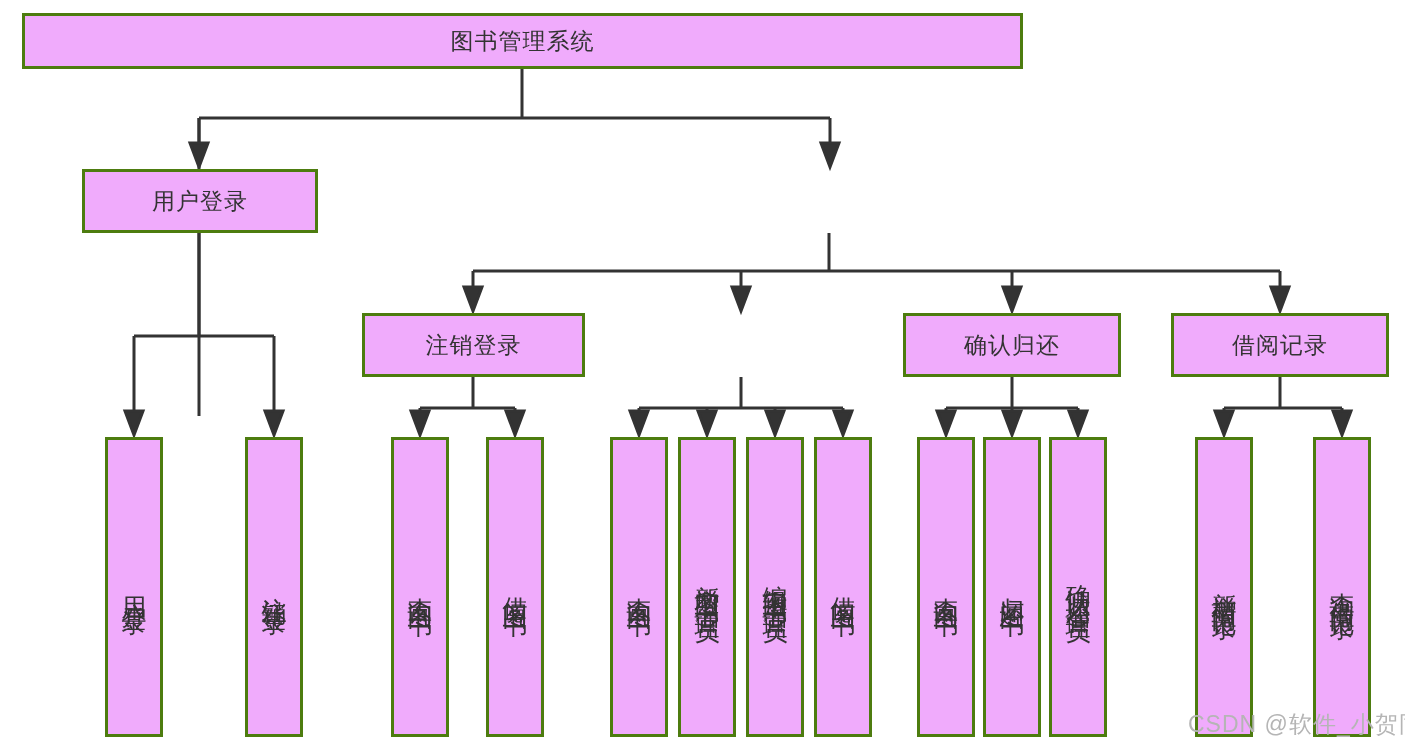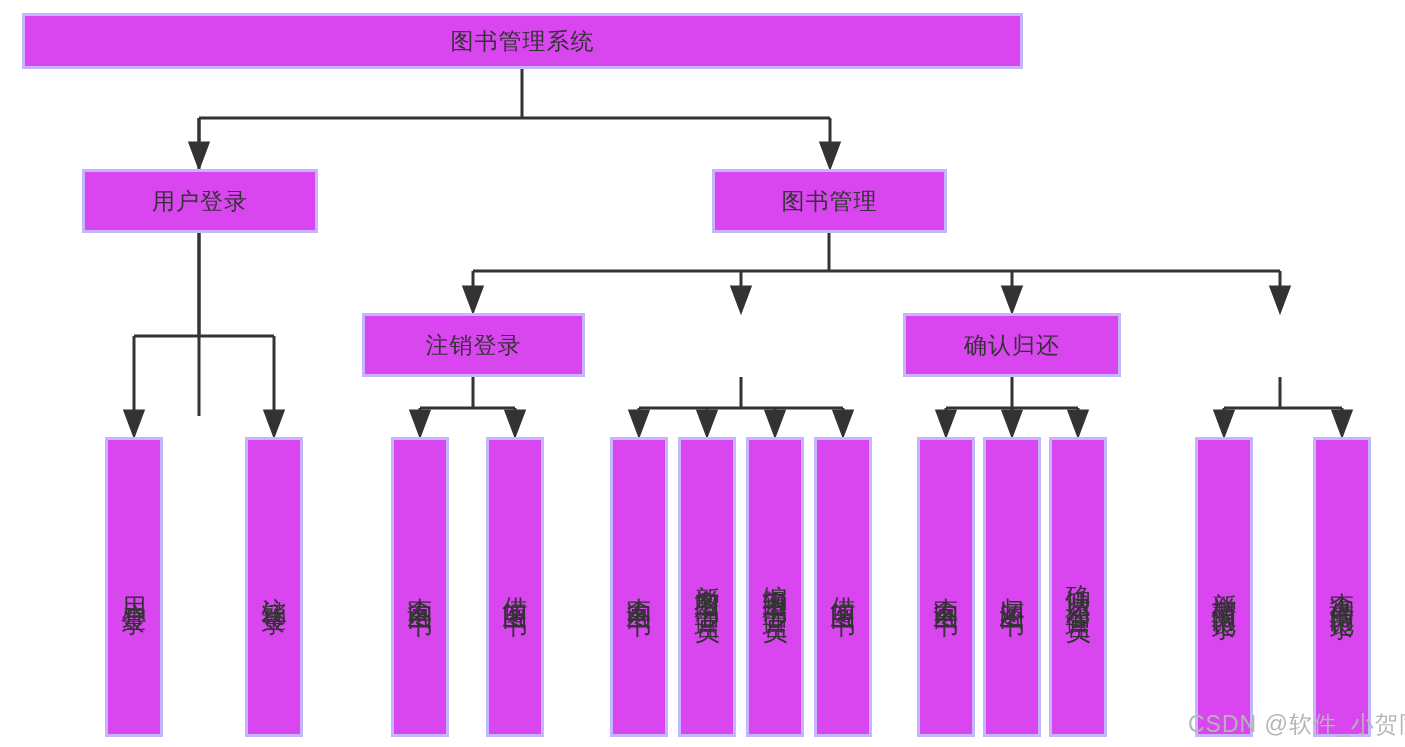--- a/index.html
+++ b/index.html
@@ -17,22 +17,22 @@
   }
   .connectors {
     position: absolute;
     left: 0;
     top: 0;
     z-index: 1;
   }
   .node {
     position: absolute;
     box-sizing: border-box;
-    background: #d946ef;
-    border: 3px solid #c4b5fd;
+    background: #f0abfc;
+    border: 3px solid #4d7c0f;
     color: #333333;
     display: flex;
     align-items: center;
     justify-content: center;
     z-index: 2;
   }
   .node.h {
     font-size: 23px;
     letter-spacing: 1px;
   }
@@ -112,29 +112,29 @@
     </g>
   </svg>
 
   <div class="node h" style="left:22px; top:13px; width:1001px; height:56px">
     <span>图书管理系统</span>
   </div>
 
   <div class="node h" style="left:82px; top:169px; width:236px; height:64px">
     <span>用户登录</span>
   </div>
-  <div class="node h" style="left:712px; top:169px; width:235px; height:64px">
-    <span>图书管理</span>
-  </div>
 
   <div class="node h" style="left:362px; top:313px; width:223px; height:64px">
     <span>注销登录</span>
   </div>
   <div class="node h" style="left:903px; top:313px; width:218px; height:64px">
     <span>确认归还</span>
+  </div>
+  <div class="node h" style="left:1171px; top:313px; width:218px; height:64px">
+    <span>借阅记录</span>
   </div>
 
   <div class="node v" style="left:105px; top:437px; width:58px; height:300px">
     <span class="vtext">用户登录</span>
   </div>
   <div class="node v" style="left:245px; top:437px; width:58px; height:300px">
     <span class="vtext">注销登录</span>
   </div>
 
   <div class="node v" style="left:391px; top:437px; width:58px; height:300px">

